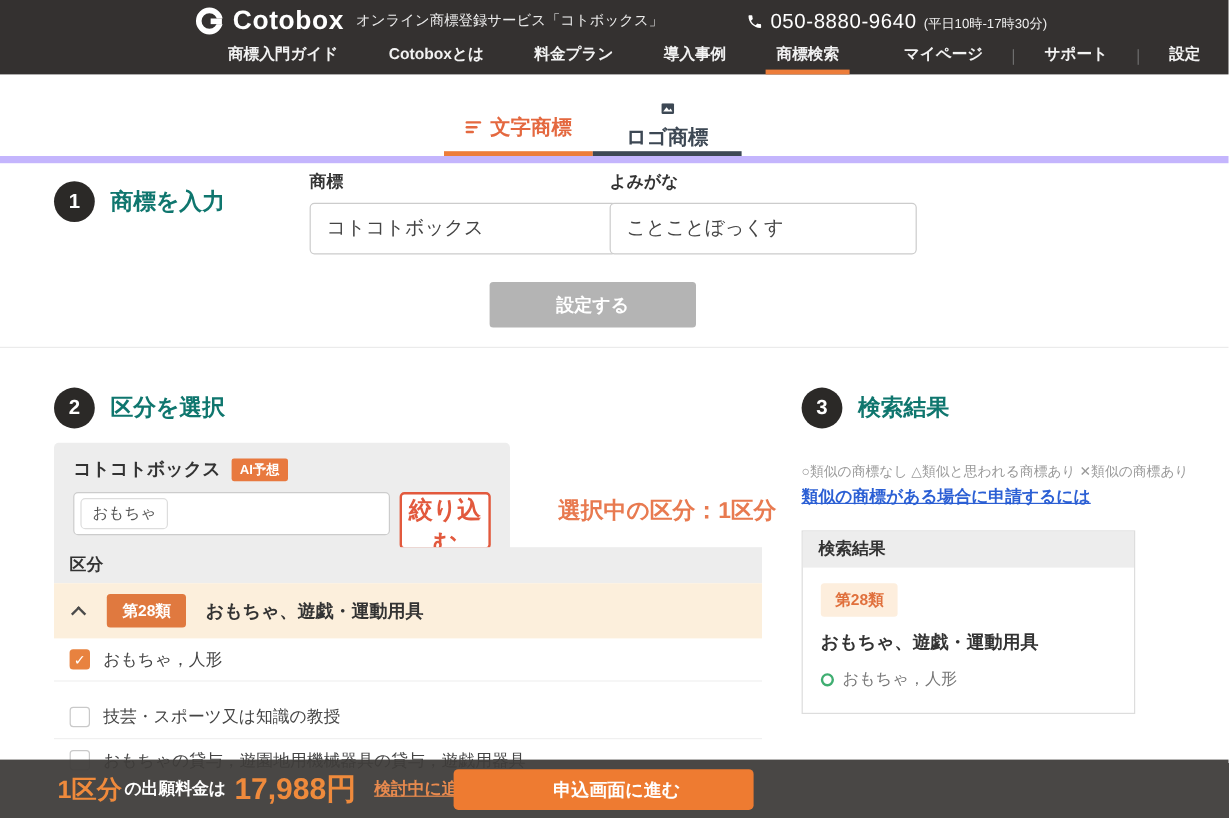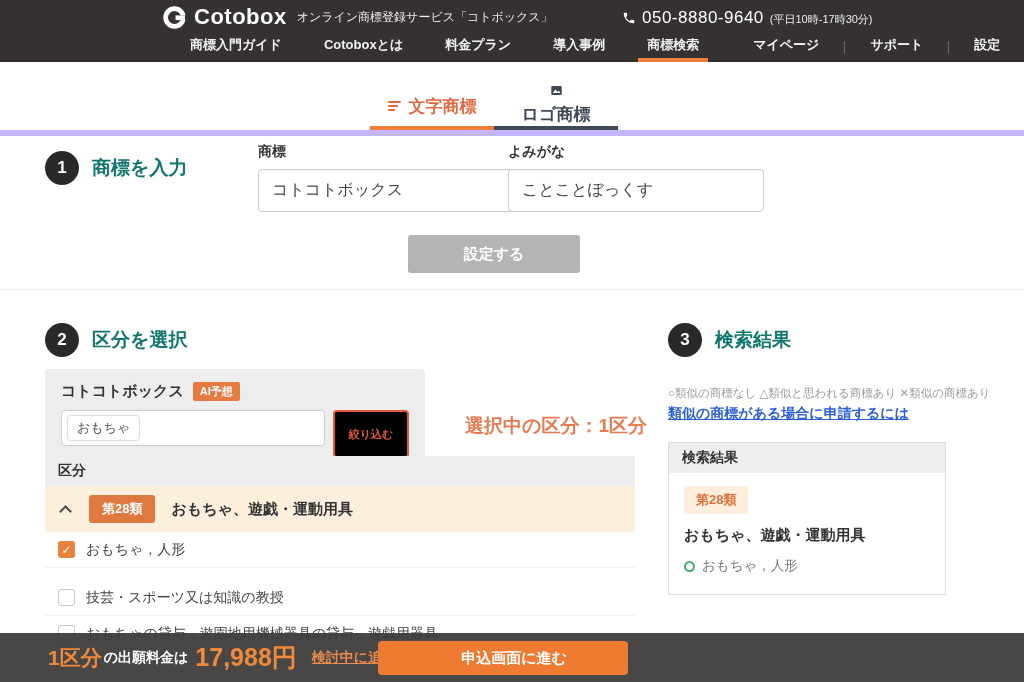--- a/index.html
+++ b/index.html
@@ -49,21 +49,21 @@
   .s2-header { position:absolute; left:45px; top:33px; }
   .s3-header { position:absolute; left:668px; top:33px; }
 
   .support-box { position:absolute; left:45px; top:79px; width:380px; background:#ededed; border-radius:4px; padding:13px 16px 14px; }
   .support-title-row { display:flex; align-items:center; gap:9px; }
   .support-title { font-size:15px; font-weight:bold; color:#333; }
   .ai-badge { background:#e8793f; color:#fff; font-size:11px; font-weight:bold; padding:2px 7px; border-radius:2px; }
   .support-input-row { display:flex; gap:8px; margin-top:9px; }
   .keyword-input { width:270px; height:36px; background:#fff; border:1px solid #ccc; border-radius:4px; display:flex; align-items:center; padding:0 5px; cursor:text; }
   .keyword-chip { border:1px solid #ddd; border-radius:4px; padding:3px 9px; font-size:13px; color:#555; background:#fff; }
-  .filter-btn { width:78px; height:48px; background:#000000; border:2px solid #e2593d; border-radius:4px; color:#e2593d; font-weight:bold; font-size:11px; font-family:inherit; cursor:pointer; }
+  .filter-btn { width:78px; height:48px; background:#ffffff; border:2px solid #e2593d; border-radius:4px; color:#e2593d; font-weight:bold; font-size:20px; font-family:inherit; cursor:pointer; }
   .selected-count { position:absolute; left:465px; top:123px; font-size:19px; font-weight:bold; color:#e87a50; }
 
   .class-table { position:absolute; left:45px; top:166px; width:590px; }
   .table-head { background:#ededed; height:30px; display:flex; align-items:center; padding:0 13px; font-weight:bold; font-size:14px; color:#333; }
   .group-row { height:46px; display:flex; align-items:center; padding:0 13px; cursor:pointer; }
   .group-row.selected { background:#fcefdc; }
   .chevron { width:9px; height:9px; border-left:2px solid #4a4a4a; border-top:2px solid #4a4a4a; transform:rotate(45deg); margin:4px 3px 0 3px; }
   .class-badge { padding:5px 13px; border-radius:3px; font-size:13px; font-weight:bold; margin:0 16px 0 16px; }
   .badge-filled { background:#e0793f; color:#fff; }
   .badge-light { background:#fdeedd; color:#e0703c; }

